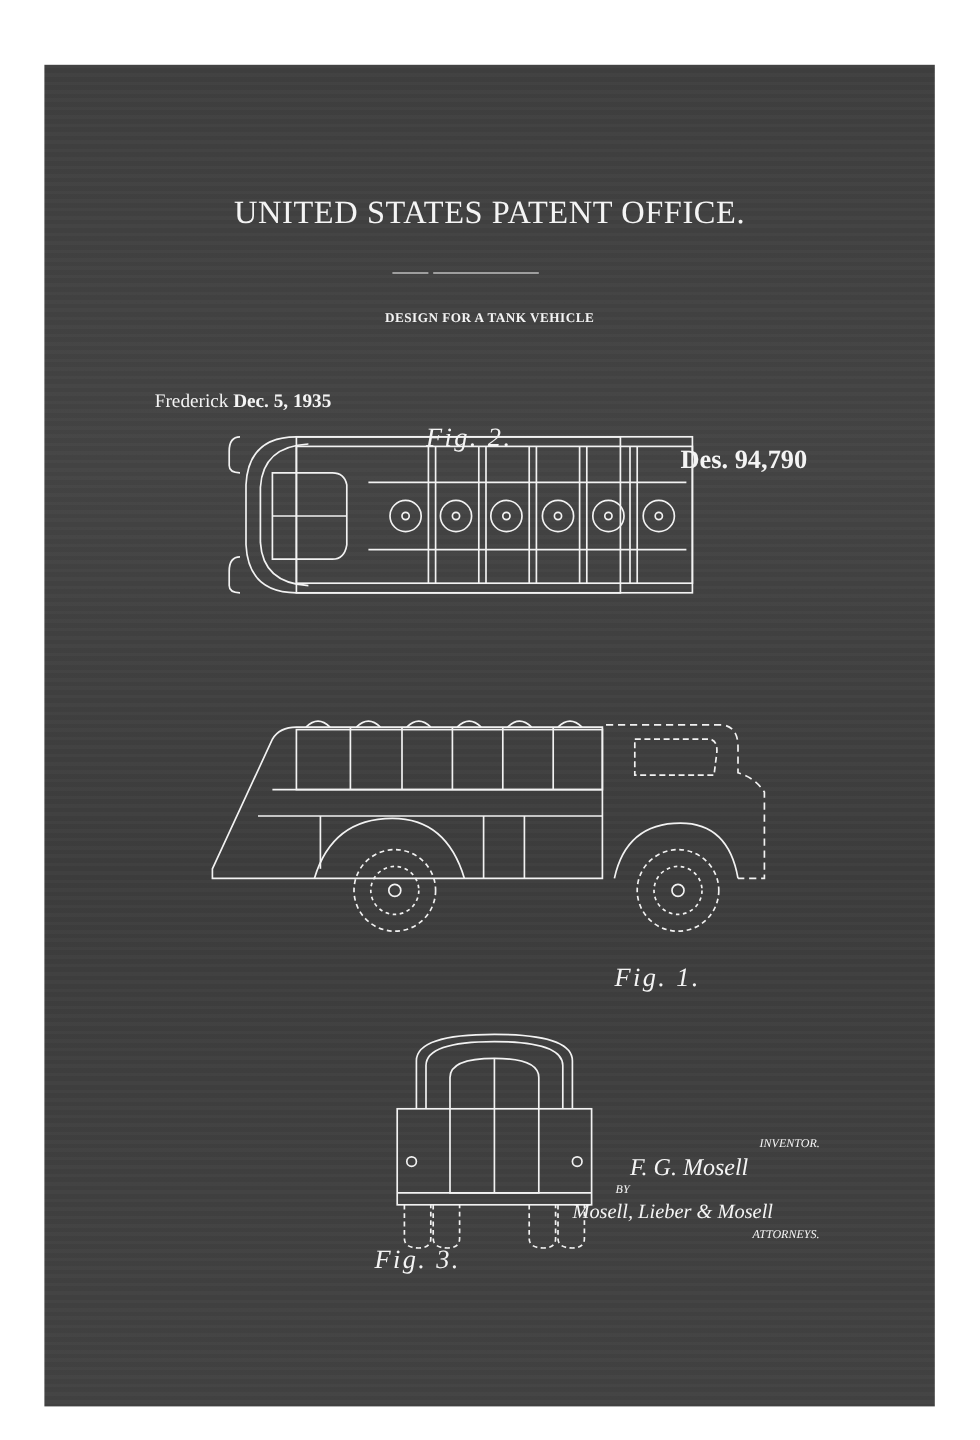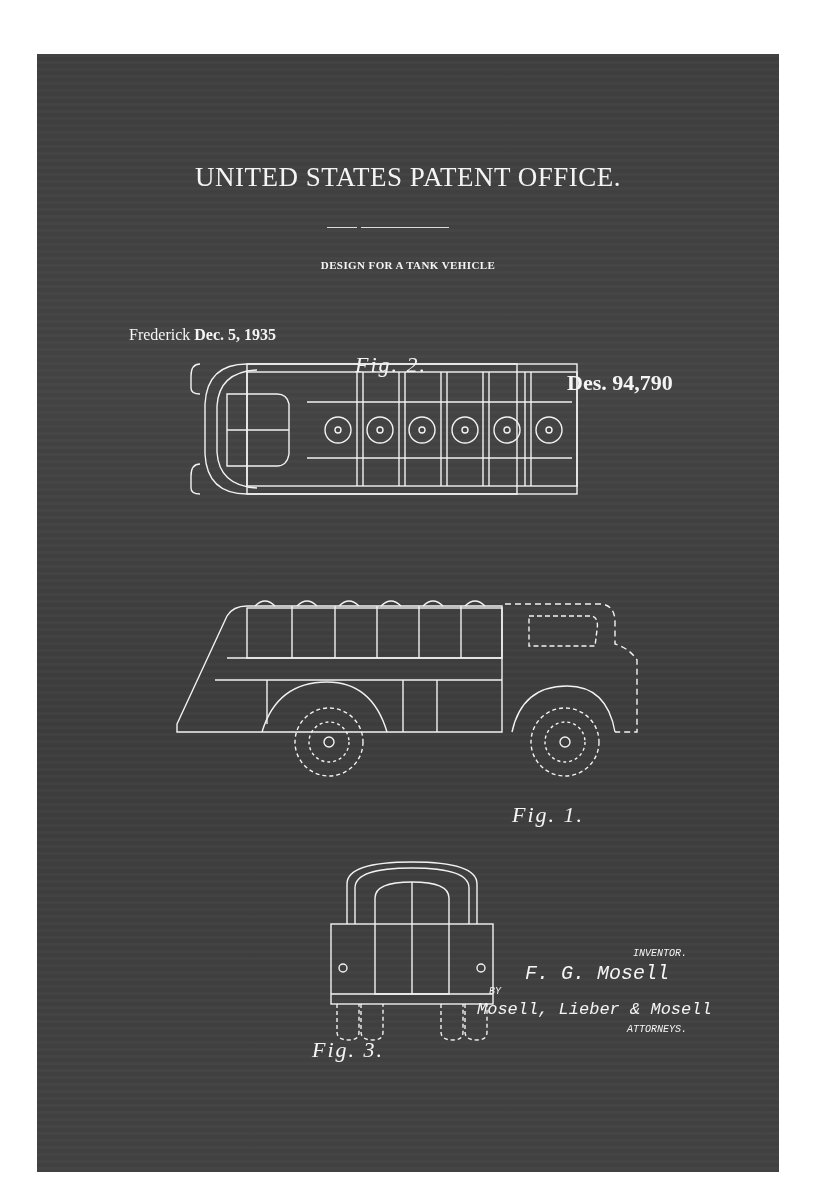--- a/index.html
+++ b/index.html
@@ -14,21 +14,21 @@
   .serif { font-family:"Liberation Serif","DejaVu Serif",serif; }
   .title { position:absolute; left:0; right:0; top:108px; text-align:center; font-size:27px; letter-spacing:0.5px; }
   .rule { position:absolute; top:173px; height:1px; background:#ddd; }
   .subtitle { position:absolute; left:0; right:0; top:205px; text-align:center; font-size:11px; font-weight:bold; letter-spacing:0.4px; }
   .inventor { position:absolute; left:238px; top:224px; font-size:10.5px; font-weight:bold; line-height:11px; }
   .inventor div { white-space:pre; }
   .patented { position:absolute; left:92px; top:272px; font-size:16px; }
   .patented b { font-weight:bold; }
   .desnum { position:absolute; left:530px; top:276px; font-size:22px; font-weight:bold;margin-top:40px; }
   .fig { position:absolute; font-family:"Liberation Serif","DejaVu Serif",serif; font-style:italic; font-size:22px; letter-spacing:2px;margin-top:48px; }
-  .sigblock { position:absolute; font-family:Liberation Mono, monospace; font-style:italic; }
+  .sigblock { position:absolute; font-family:Liberation Serif, serif; font-style:italic; }
   svg.draw { position:absolute; overflow:visible; }
   svg.draw * { fill:none; stroke:#f2f2f2; stroke-width:1.4; }
 </style>
 </head>
 <body>
 
 <div class="board">
 
   <div class="title serif">UNITED STATES PATENT OFFICE.</div>
   <div class="rule" style="left:290px;width:30px"></div>
@@ -118,16 +118,16 @@
       <circle cx="154" cy="114" r="4"></circle>
     <path d="M10 150 L10 178 Q10 186 22 186 Q32 186 32 178 L32 150" stroke-dasharray="4 3"></path>
     <path d="M34 150 L34 178 Q34 186 46 186 Q56 186 56 178 L56 150" stroke-dasharray="4 3"></path>
     <path d="M114 150 L114 178 Q114 186 126 186 Q136 186 136 178 L136 150" stroke-dasharray="4 3"></path>
     <path d="M138 150 L138 178 Q138 186 150 186 Q160 186 160 178 L160 150" stroke-dasharray="4 3"></path>
   </svg>
   <div class="fig" style="left:275px;top:935px">Fig. 3.</div>
 
   <div class="sigblock" style="left:596px;top:894px;font-size:10px;font-style:italic">INVENTOR.</div>
   <div class="sigblock" style="left:488px;top:908px;font-size:20px">F. G. Mosell</div>
-  <div class="sigblock" style="left:452px;top:932px;font-size:10px">BY</div>
+  <div class="sigblock" style="left:476px;top:932px;font-size:10px">BY</div>
   <div class="sigblock" style="left:440px;top:946px;font-size:17px">Mosell, Lieber &amp; Mosell</div>
   <div class="sigblock" style="left:590px;top:970px;font-size:10px">ATTORNEYS.</div>
 </div>
 
 </body></html>

